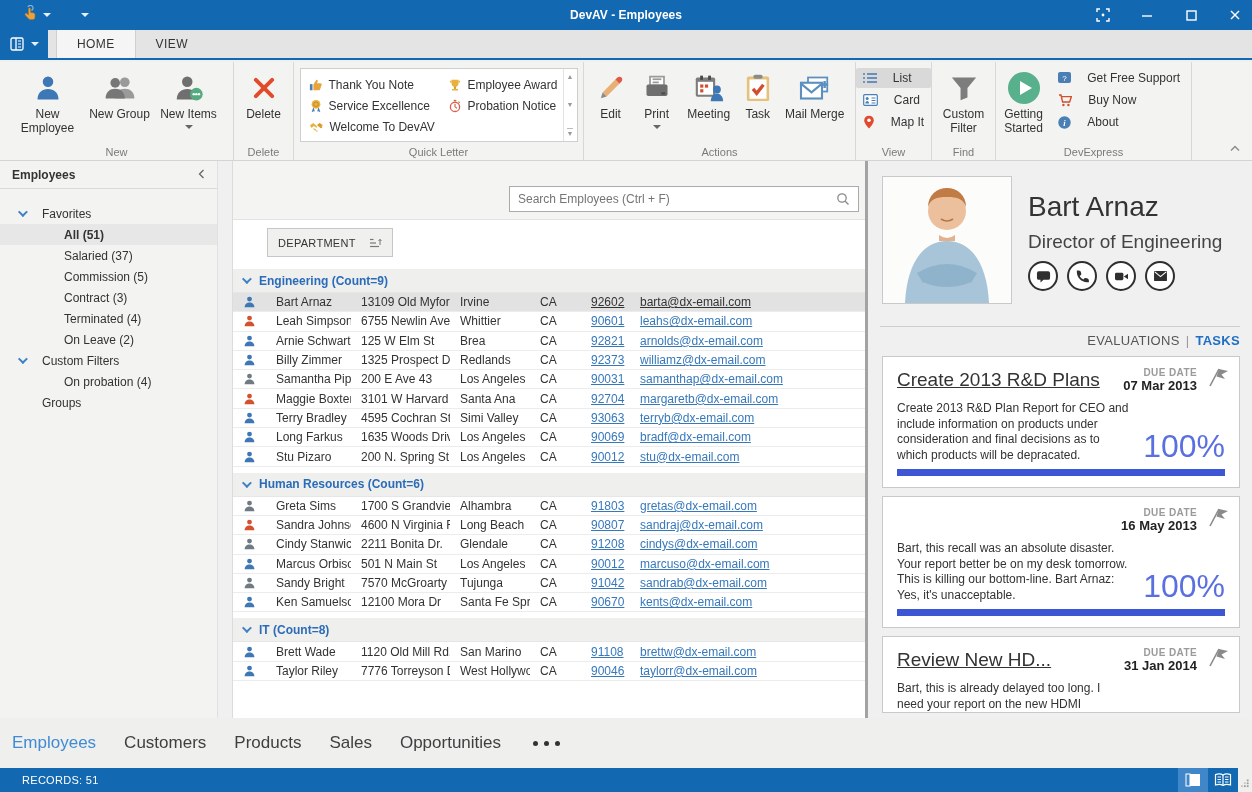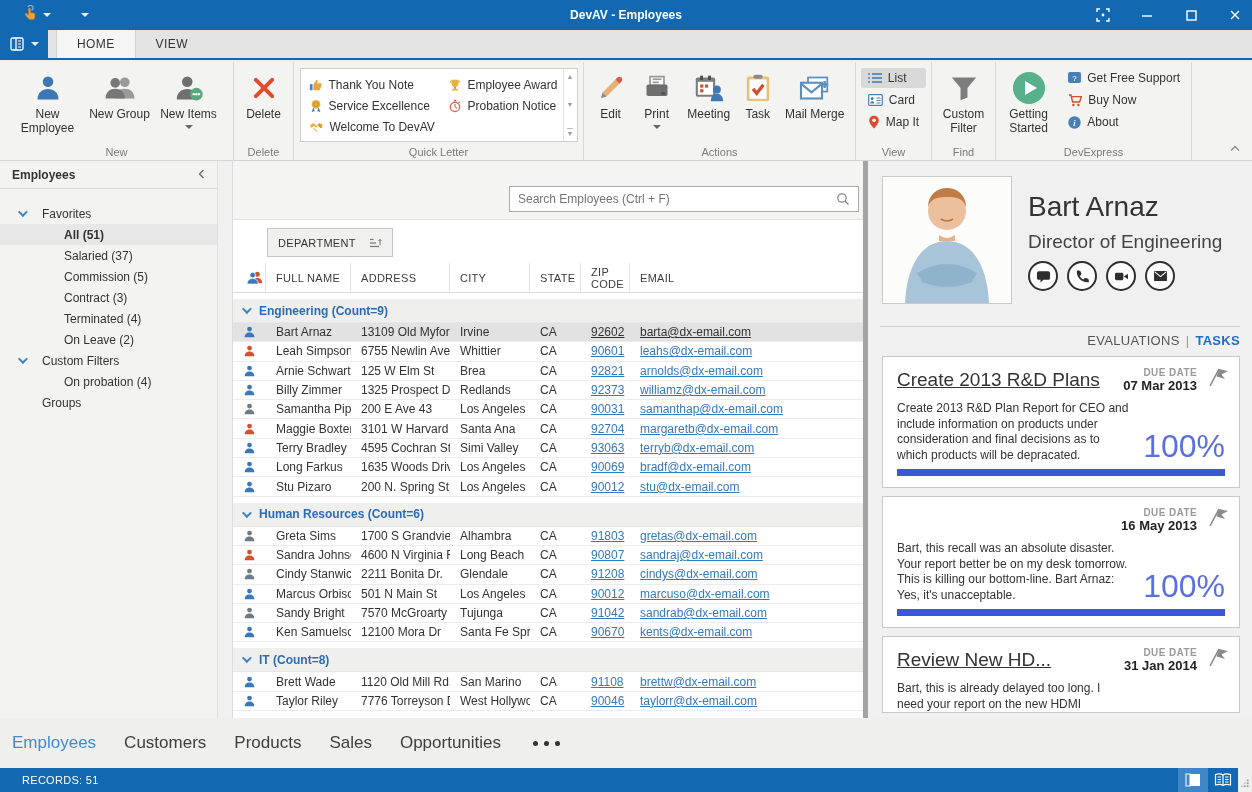--- a/index.html
+++ b/index.html
@@ -33,41 +33,41 @@
   .bigbtn { width:74px; display:flex; flex-direction:column; align-items:center; padding-top:4px; cursor:default; }
   .bigbtn .ic { height:36px; display:flex; align-items:center; justify-content:center; }
   .bigbtn .lb { font-size:12px; color:#333; text-align:center; line-height:1.15; margin-top:2px; white-space:pre-line; }
   .caret-g { width:0; height:0; border-left:4px solid transparent; border-right:4px solid transparent; border-top:4px solid #666; margin-top:3px; }
   .gallery { width:278px; height:74px; margin-top:2px; background:#fff; border:1px solid #cfcfcf; position:relative; padding:5px 16px 5px 8px; }
   .gal-grid { display:grid; grid-template-columns:135px 125px; grid-auto-rows:21px; column-gap:4px; }
   .gal-item { display:flex; align-items:center; gap:6px; font-size:12px; color:#333; cursor:default; white-space:nowrap; }
   .gal-arrows { position:absolute; right:0; top:0; bottom:0; width:14px; border-left:1px solid #e3e3e3;
     display:flex; flex-direction:column; align-items:center; justify-content:space-between; padding:4px 0; font-size:7px; color:#999; }
   .smallbtns { display:flex; flex-direction:column; gap:2px; margin-top:2px; }
-  .smallbtn { display:flex; align-items:center; gap:6px; font-size:12px; color:#333; padding:3px 7px; border-radius:2px; cursor:default; white-space:nowrap; }
+  .smallbtn { display:flex; align-items:center; gap:16px; font-size:12px; color:#333; padding:3px 7px; border-radius:2px; cursor:default; white-space:nowrap; }
   .smallbtn.sel { background:#d9d9d9; }
   .ribbon-collapse { position:absolute; right:12px; bottom:6px; color:#8a8a8a; font-size:11px; }
 
   
   .main { position:absolute; left:0; top:161px; width:100%; height:557px; }
 
   
   .sidebar { position:absolute; left:0; top:0; width:218px; height:100%; background:#f3f3f2; border-right:1px solid #e0e0e0; }
   .sb-head { height:28px; display:flex; align-items:center; justify-content:space-between; padding:0 12px;
     border-bottom:1px solid #d9d9d9; }
   .sb-title { font-size:12px; font-weight:bold; color:#333; }
   .sb-collapse { color:#666; font-size:11px; cursor:default; }
   .sb-tree { padding-top:14px; }
   .sb-item { height:21px; display:flex; align-items:center; font-size:12px; color:#333; cursor:default; position:relative; }
   .sb-item.sel { background:#e7e7e7; font-weight:bold; }
   .chev-blue { position:absolute; left:18px; width:7px; height:7px; border-right:2px solid #3e82c4; border-bottom:2px solid #3e82c4; transform:rotate(45deg) translateY(-2px); }
   .lvl1 { padding-left:42px; } .lvl2 { padding-left:64px; }
 
   
-  .grid { position:absolute; left:232px; top:0; width:636px; height:100%; background:#fff; border-left:1px solid #dcdcdc; border-right:5px solid #a3a3a3; }
+  .grid { position:absolute; left:232px; top:0; width:636px; height:100%; background:#fff; border-left:1px solid #dcdcdc; border-right:3px solid #a3a3a3; }
   .search-strip { height:59px; background:#f4f4f3; border-bottom:1px solid #e2e2e2; position:relative; }
   .searchbox { position:absolute; left:276px; top:25px; width:350px; height:26px; background:#fff; border:1px solid #ababab;
     display:flex; align-items:center; padding:0 8px; }
   .searchbox input { border:none; outline:none; flex:1; font-size:12px; color:#777; font-family:inherit; background:transparent; }
   .groupby-strip { height:43px; background:#fff; position:relative;margin-left:24px; }
   .dept-btn { position:absolute; left:10px; top:8px; height:29px; background:#f0f0ef; border:1px solid #c6c6c6;
     display:flex; align-items:center; gap:14px; padding:0 10px; font-size:11px; color:#333; letter-spacing:0.3px; cursor:default; }
   .ghead { height:30px; display:flex; border-bottom:1px solid #d9d9d9; }
   .ghead .hcell { display:flex; align-items:center; padding-left:10px; font-size:11px; color:#3c3c3c; letter-spacing:0.3px;
     border-right:1px solid #e4e4e4; cursor:default; }
@@ -513,36 +513,20 @@
         <div class="dept-btn">
           <span>DEPARTMENT</span>
           <svg width="12" height="11" viewBox="0 0 12 11">
               <line x1="0" y1="9.5" x2="9" y2="9.5" stroke="#777" stroke-width="1.2"></line>
               <line x1="0" y1="6" x2="6" y2="6" stroke="#777" stroke-width="1.2"></line>
               <line x1="0" y1="2.5" x2="3.5" y2="2.5" stroke="#777" stroke-width="1.2"></line>
               <path d="M10 8 V2.5 M8.6 4 l1.4-1.7 L11.4 4" fill="none" stroke="#777" stroke-width="1"></path>
             </svg>
         </div>
       </div>
-      <div class="ghead" id="grid-head">
-        <div class="hcell c0">
-          <svg width="17" height="15" viewBox="0 0 18 16">
-              <circle cx="12" cy="4.6" r="2.7" fill="#d3512e"></circle>
-              <path d="M6.8 14 c0-3.6 2.4-5.4 5.2-5.4 s5.2 1.8 5.2 5.4 z" fill="#d3512e"></path>
-              <circle cx="7" cy="5.4" r="3" fill="#3d77b5" stroke="#fff" stroke-width=".8"></circle>
-              <path d="M1 15 c0-4 2.7-6 6-6 s6 2 6 6 z" fill="#3d77b5" stroke="#fff" stroke-width=".8"></path>
-            </svg>
-        </div>
-      <div class="hcell c1">FULL NAME</div>
-          <div class="hcell c2">ADDRESS</div>
-          <div class="hcell c3">CITY</div>
-          <div class="hcell c4">STATE</div>
-          <div class="hcell c5">ZIP CODE</div>
-          <div class="hcell c6">EMAIL</div>
-        </div>
       <div id="grid-body">
           <div class="grp-hd">
             <span class="chev-blue"></span>
             <span>Engineering (Count=9)</span>
           </div>
           <div class="drow sel">
             <div class="dcell c0">
               <svg width="13" height="14" viewBox="0 0 16 16">
                 <circle cx="8" cy="4.4" r="3" fill="#3d77b5"></circle>
                 <path d="M2 14.5 c0-4 2.7-6 6-6 s6 2 6 6 z" fill="#3d77b5"></path>

